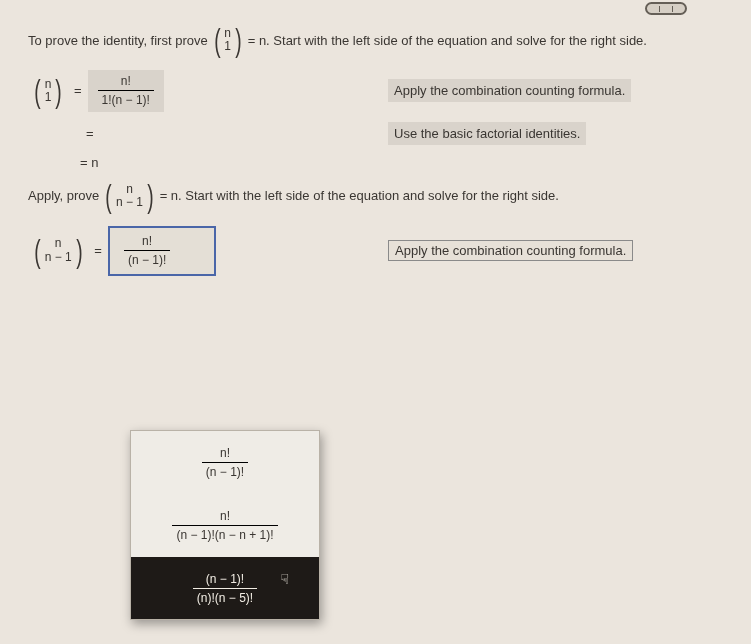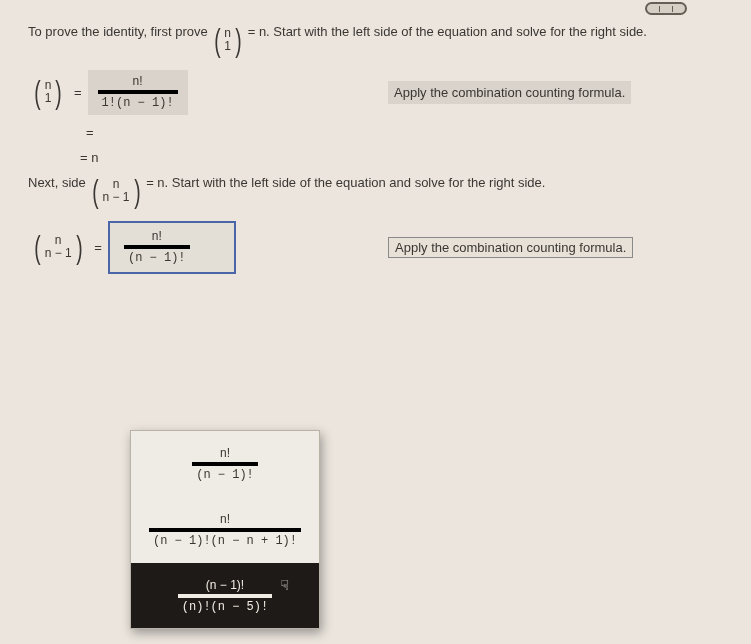--- a/index.html
+++ b/index.html
@@ -14,21 +14,21 @@
     position: relative;
     overflow: hidden;
   }
   .page {
     padding: 24px 28px;
     position: relative;
     filter: blur(0.2px);
   }
   .line {
     display: flex;
-    align-items: flex-start;
+    align-items: center;
     flex-wrap: wrap;
     margin-bottom: 14px;
   }
   .binom {
     display: inline-flex;
     align-items: center;
     margin: 0 4px;
   }
   .paren {
     font-size: 32px;
@@ -46,21 +46,21 @@
   }
   .frac {
     display: inline-flex;
     flex-direction: column;
     align-items: center;
     line-height: 1.2;
     font-size: 12px;
     margin: 0 4px;
   }
   .frac .num { padding: 0 4px 2px; }
-  .frac .den { border-top: 4px solid #000000; padding: 2px 4px 0; font-family: Liberation Mono, monospace; }
+  .frac .den { border-top: 1px solid #000000; padding: 2px 4px 0; }
   .eq { margin: 0 6px; }
   .shaded {
     background: #d9d3cb;
     padding: 4px 6px;
     display: inline-flex;
     align-items: center;
   }
   .boxed {
     border: 1px solid #8a8a8a;
     background: #e7e1d8;
@@ -169,30 +169,33 @@
     </div>
     <div class="right-col">
       <span class="shaded">Apply the combination counting formula.</span>
     </div>
   </div>
 
   <div class="row">
     <div class="left-col ind1">
       <span class="eq">=</span>
     </div>
+    <div class="right-col">
+      <span class="shaded">Use the basic factorial identities.</span>
+    </div>
   </div>
 
   <div class="row">
     <div class="left-col ind1">
       <span>= n</span>
     </div>
   </div>
 
   <div class="line" style="margin-top:8px;">
-    <span>Next, side</span>
+    <span>Apply, prove</span>
     <span class="binom">
       <span class="paren">(</span>
       <span class="binom-stack">
         <span>n</span>
         <span>n − 1</span>
       </span>
       <span class="paren">)</span>
     </span>
     <span>= n. Start with the left side of the equation and solve for the right side.</span>
   </div>

